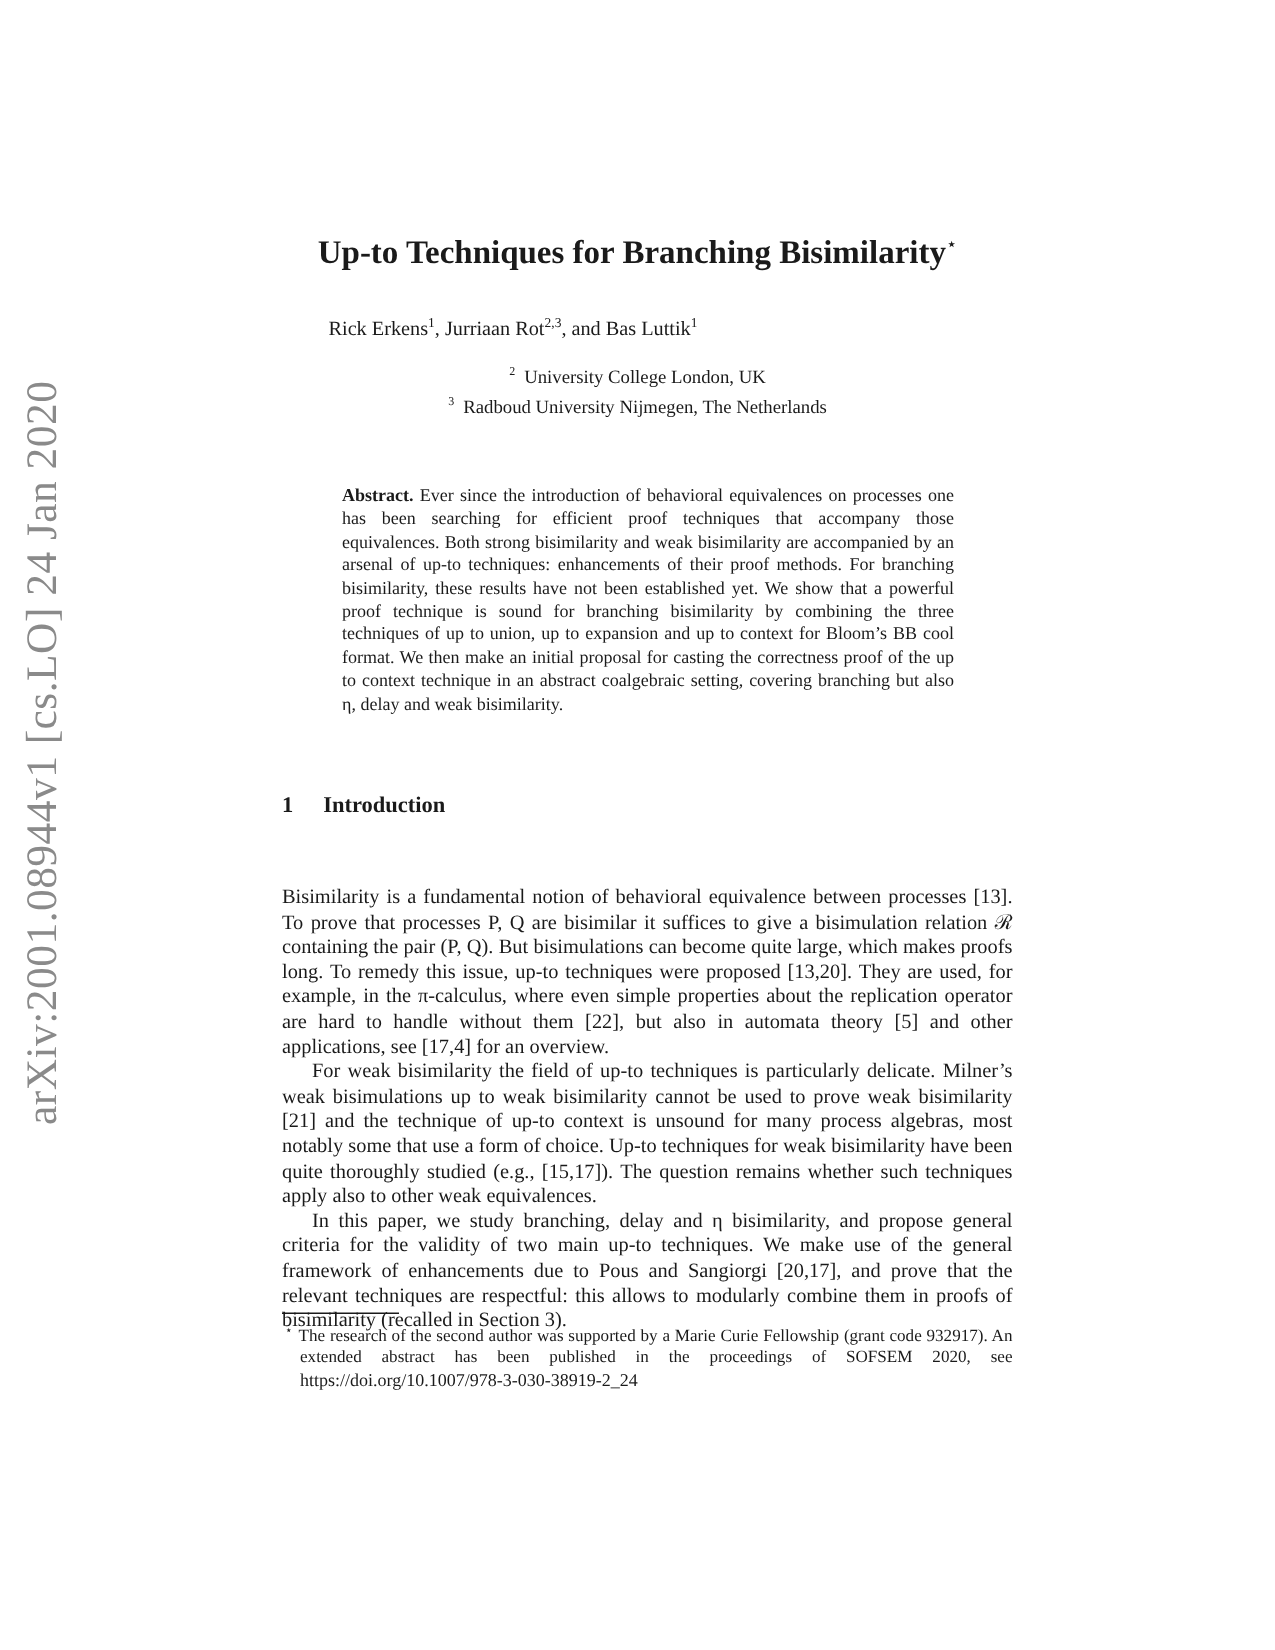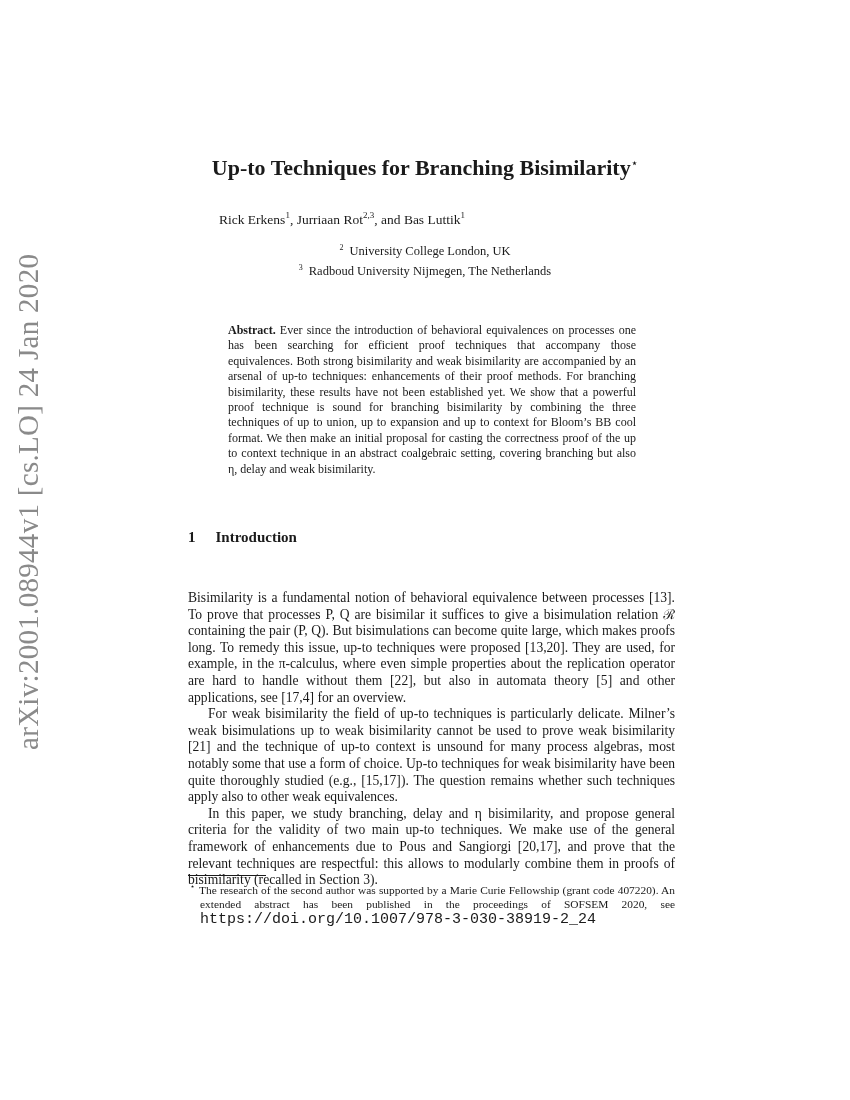--- a/index.html
+++ b/index.html
@@ -21,21 +21,21 @@
   .section-heading { position:absolute; left:188px; top:529px; font-size:15px; font-weight:bold; }
   .section-heading .num { margin-right:20px; }
   .body-text { position:absolute; left:188px; width:487px; top:554px; font-size:13.6px; line-height:16.6px;
          text-align:justify;margin-top:36px; }
   .body-text p { margin:0; }
   .body-text p + p { text-indent:20px; }
   .footnote-rule { position:absolute; left:188px; top:875px; width:78px; height:1px; background:#1a1a1a; }
   .footnote { position:absolute; left:188px; width:487px; top:880px; font-size:11.4px; line-height:14.6px;
          text-align:justify; padding-left:12px; box-sizing:border-box; text-indent:-10px; }
   .footnote sup { font-size:8px; margin-right:4px; }
-  .mono { font-family:Liberation Mono, monospace; font-size:15px; }
+  .mono { font-family:Liberation Serif, serif; font-size:12px; }
   .ital { }
 </style>
 </head>
 <body>
 
 <div class="arxiv-stamp">arXiv:2001.08944v1  [cs.LO]  24 Jan 2020</div>
 
 <div class="title">
   <span>Up-to Techniques for Branching Bisimilarity</span><sup>⋆</sup>
 </div>
@@ -59,14 +59,14 @@
 
 <div class="body-text">
   <p>Bisimilarity is a fundamental notion of behavioral equivalence between processes [13]. To prove that processes P, Q are bisimilar it suffices to give a bisimulation relation ℛ containing the pair (P, Q). But bisimulations can become quite large, which makes proofs long. To remedy this issue, up-to techniques were proposed [13,20]. They are used, for example, in the π-calculus, where even simple properties about the replication operator are hard to handle without them [22], but also in automata theory [5] and other applications, see [17,4] for an overview.</p>
   <p>For weak bisimilarity the field of up-to techniques is particularly delicate. Milner’s weak bisimulations up to weak bisimilarity cannot be used to prove weak bisimilarity [21] and the technique of up-to context is unsound for many process algebras, most notably some that use a form of choice. Up-to techniques for weak bisimilarity have been quite thoroughly studied (e.g., [15,17]). The question remains whether such techniques apply also to other weak equivalences.</p>
   <p><span>In this paper, we study branching, delay and η bisimilarity, and propose general criteria for the validity of two main up-to techniques. We make use of the general framework of enhancements due to Pous and Sangiorgi [20,17], and prove that the relevant techniques are </span><span class="ital">respectful</span><span>: this allows to modularly combine them in proofs of bisimilarity (recalled in Section 3).</span></p>
 </div>
 
 <div class="footnote-rule"></div>
 
 <div class="footnote">
-  <sup>⋆</sup><span>The research of the second author was supported by a Marie Curie Fellowship (grant code 407220). An extended abstract has been published in the proceedings of SOFSEM 2020, see </span><span class="mono">https://doi.org/10.1007/978-3-030-38919-2_24</span>
+  <sup>⋆</sup><span>The research of the second author was supported by a Marie Curie Fellowship (grant code 932917). An extended abstract has been published in the proceedings of SOFSEM 2020, see </span><span class="mono">https://doi.org/10.1007/978-3-030-38919-2_24</span>
 </div>
 
 </body></html>

